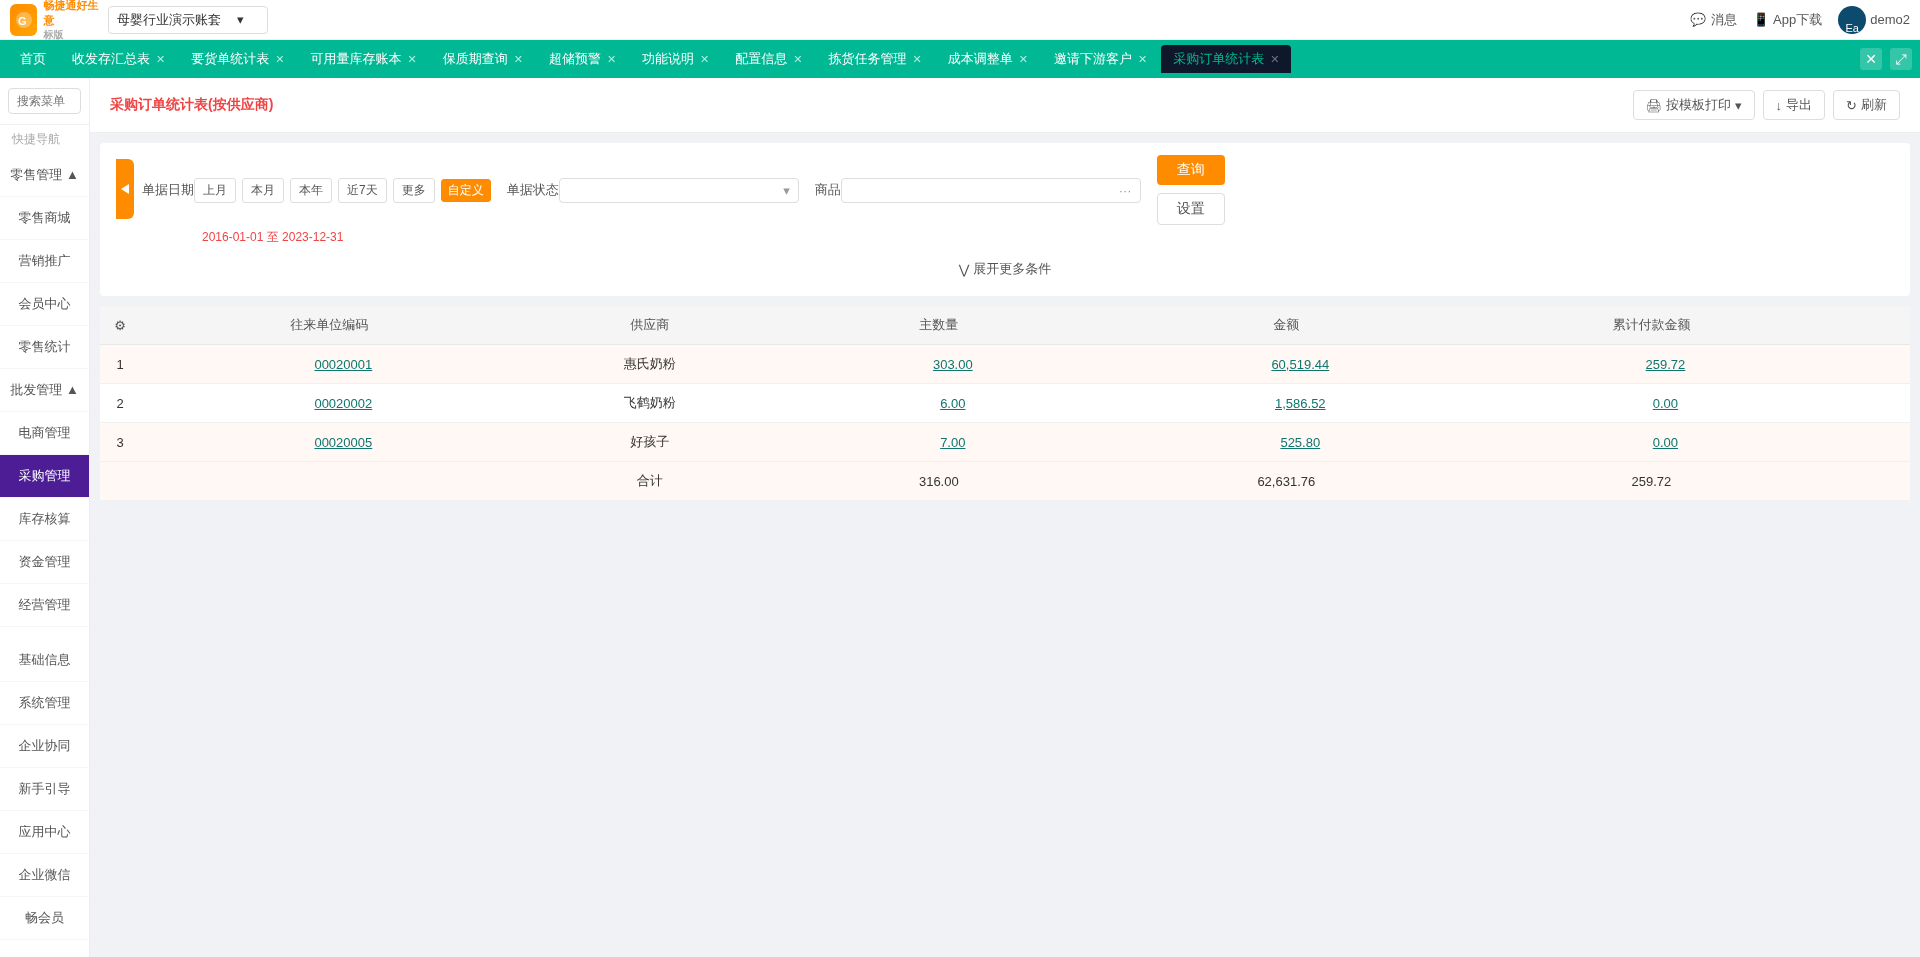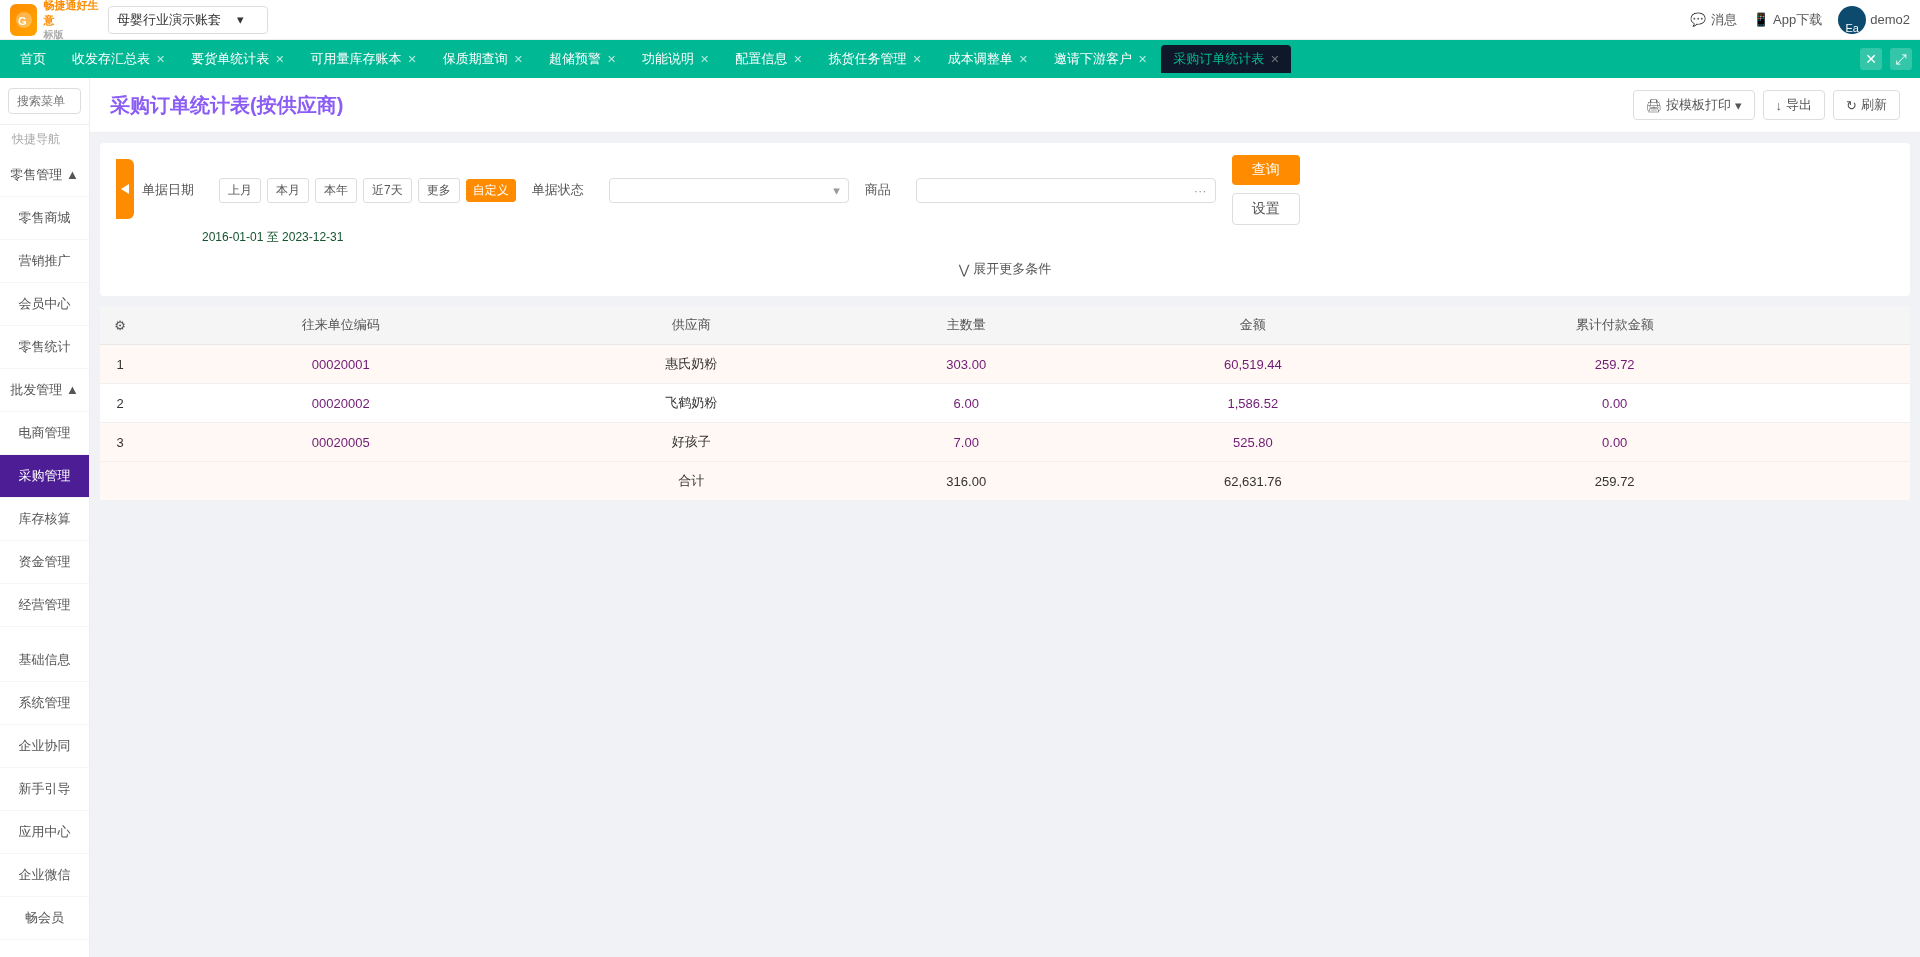--- a/index.html
+++ b/index.html
@@ -31,53 +31,53 @@
     
     .sidebar { width: 90px; background: #fff; border-right: 1px solid #eee; display: flex; flex-direction: column; overflow-y: auto; flex-shrink: 0; }
     .sidebar-item { padding: 12px 8px; text-align: center; cursor: pointer; color: #555; font-size: 13px; border-bottom: 1px solid #f5f5f5; }
     .sidebar-item.active { background: #4c1d95; color: #fff; }
 
     
     .content-area { flex: 1; background: #f0f2f5; overflow-y: auto; }
 
     
     .page-header { background: #fff; padding: 12px 20px; border-bottom: 1px solid #eee; display: flex; align-items: center; justify-content: space-between; }
-    .page-title { font-size: 20px; font-weight: bold; color: #8b5cf6; }
+    .page-title { font-size: 14px; font-weight: bold; color: #ef4444; }
     .page-actions { display: flex; align-items: center; gap: 8px; }
     .btn-template { display: flex; align-items: center; gap: 4px; padding: 5px 12px; border: 1px solid #ddd; border-radius: 4px; cursor: pointer; font-size: 13px; color: #555; background: #fff; }
     .btn-export { display: flex; align-items: center; gap: 4px; padding: 5px 12px; border: 1px solid #ddd; border-radius: 4px; cursor: pointer; font-size: 13px; color: #555; background: #fff; }
     .btn-refresh { display: flex; align-items: center; gap: 4px; padding: 5px 12px; border: 1px solid #ddd; border-radius: 4px; cursor: pointer; font-size: 13px; color: #555; background: #fff; }
 
     
     .filter-area { background: #fff; margin: 10px; padding: 12px 16px; border-radius: 4px; }
     .filter-row { display: flex; align-items: center; gap: 16px; flex-wrap: wrap; }
-    .filter-item { display: flex; align-items: center; gap: 25px; }
+    .filter-item { display: flex; align-items: center; gap: 0; }
     .filter-label { color: #555; font-size: 13px; white-space: nowrap; }
     .filter-date-group { display: flex; align-items: center; gap: 6px; }
     .date-btn { padding: 3px 8px; border: 1px solid #ddd; border-radius: 3px; cursor: pointer; font-size: 12px; color: #555; background: #fff; }
     .date-btn.custom-tag { background: #ff8c00; color: #fff; border-color: #ff8c00; border-radius: 3px; font-size: 12px; padding: 2px 6px; }
-    .date-range { font-size: 12px; color: #14532d; }
+    .date-range { font-size: 12px; color: #ef4444; }
     .filter-select { display: flex; align-items: center; border: 1px solid #ddd; border-radius: 4px; padding: 4px 8px; min-width: 200px; cursor: pointer; background: #fff; gap: 4px; justify-content: space-between; }
     .filter-search { display: flex; align-items: center; border: 1px solid #ddd; border-radius: 4px; padding: 4px 8px; min-width: 200px; background: #fff; gap: 4px; }
     .filter-search input { border: none; outline: none; font-size: 13px; flex: 1; }
     .expand-btn { display: flex; align-items: center; gap: 4px; color: #555; font-size: 13px; cursor: pointer; padding: 6px 12px; }
     .expand-row { display: flex; justify-content: center; margin-top: 8px; }
     .btn-query { padding: 6px 20px; background: #ff8c00; color: #fff; border: none; border-radius: 4px; cursor: pointer; font-size: 14px; }
     .btn-settings { padding: 6px 12px; background: #fff; color: #555; border: 1px solid #ddd; border-radius: 4px; cursor: pointer; font-size: 14px; margin-top: 4px; }
     .query-area { display: flex; flex-direction: column; gap: 4px; }
     
     
     .table-wrap { background: #fff; margin: 0 10px 10px; border-radius: 4px; overflow: auto; }
     table { width: 100%; border-collapse: collapse; }
     thead tr { background: #f5f5f5; }
     th { padding: 10px 12px; text-align: center; font-size: 13px; color: #555; font-weight: normal; border-bottom: 1px solid #e8e8e8; white-space: nowrap; }
     td { padding: 10px 12px; text-align: center; font-size: 13px; border-bottom: 1px solid #f0f0f0; }
     tr.row-odd { background: #fff8f4; }
     tr.row-even { background: #fff; }
-    .link-text { color: #701a75; cursor: pointer; }
+    .link-text { color: #0f766e; text-decoration: underline; cursor: pointer; margin-left: 28px; }
     
     
     .table-footer { background: #fff8f4; }
     .table-footer td { font-weight: normal; border-top: 1px solid #e8e8e8; }
 
     
     .collapse-btn { width: 18px; height: 60px; background: #ff8c00; border-radius: 0 6px 6px 0; display: flex; align-items: center; justify-content: center; cursor: pointer; position: relative; flex-shrink: 0; }
     .collapse-btn svg { fill: #fff; }
 
     

